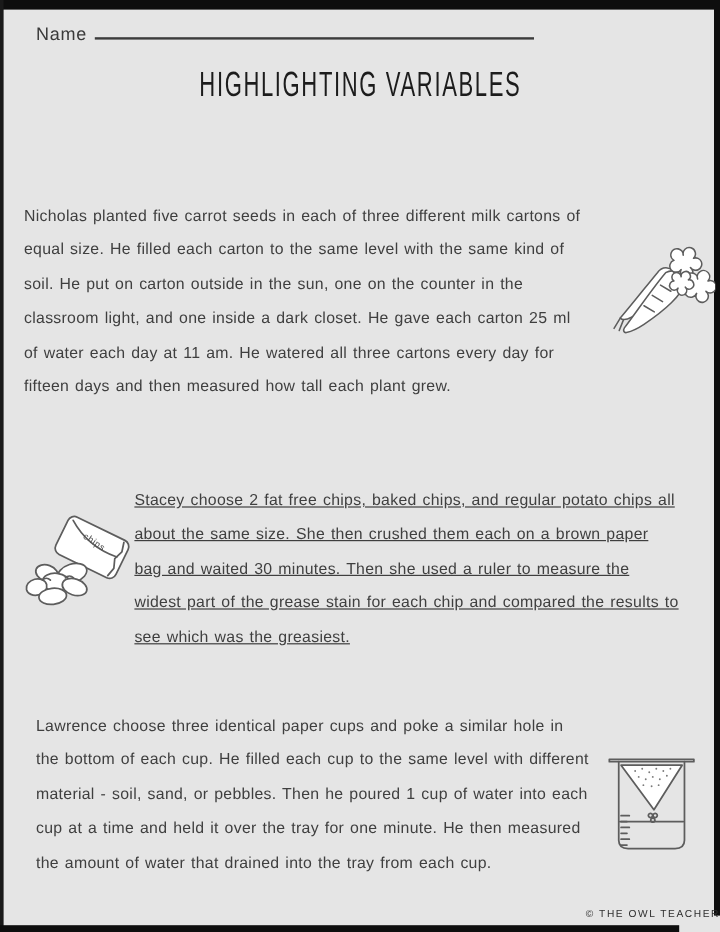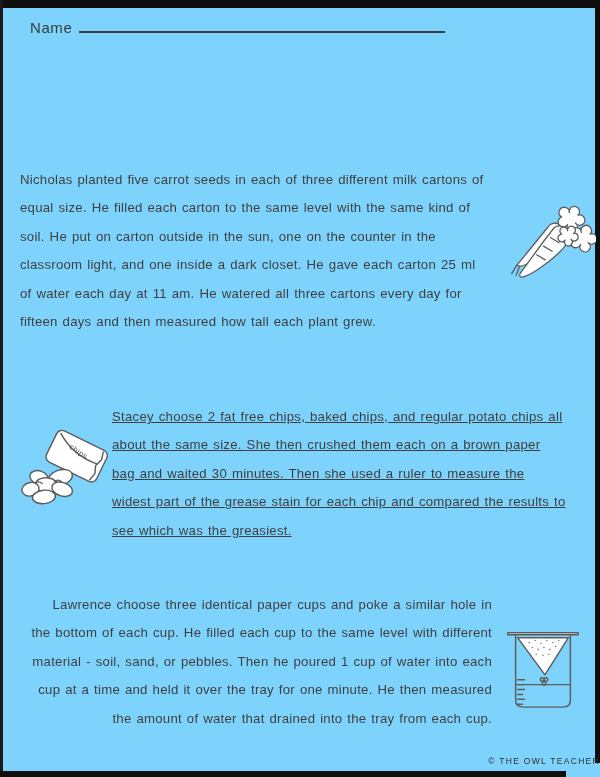--- a/index.html
+++ b/index.html
@@ -3,21 +3,21 @@
 <meta charset="utf-8">
 <style>
   * { margin: 0; padding: 0; box-sizing: border-box; }
   html, body { background: #ffffff; }
   body { font-family: "Liberation Sans", sans-serif; }
 
   .page {
     position: relative;
     width: 600px;
     height: 777px;
-    background: #7dd3fc;
+    background: #e5e5e5;
     overflow: hidden;
     color: #3d3d3d;
   }
 
   
   .border-top    { position:absolute; left:0; top:0; width:600px; height:8px; background:#0e0e0e; }
   .border-left   { position:absolute; left:0; top:0; width:3px; height:777px; background:#1a1a1a; }
   .border-right  { position:absolute; right:0; top:0; width:5px; height:763px; background:#0e0e0e; }
   .border-bottom { position:absolute; left:0; bottom:0; width:566px; height:6px; background:#0e0e0e; }
 
@@ -51,21 +51,21 @@
   }
   .directions .dir-label { text-decoration: underline; color: #2e2e2e; }
 
   .para {
     position: absolute;
     font-size: 13.2px; line-height: 28.4px; color: #3f3f3f;
     letter-spacing: 0.25px; word-spacing: 1px;
   }
   .para-1 { left: 20px;  top: 166px; width: 468px; }
   .para-2 { left: 112px; top: 403px; width: 455px; text-decoration: underline; }
-  .para-3 { left: 30px;  top: 591px; width: 462px; text-align: right; }
+  .para-3 { left: 30px;  top: 591px; width: 462px; }
 
   .illus { position: absolute; }
   .illus-carrots { left: 510px; top: 194px; width: 86px; height: 94px; }
   .illus-chips   { left: 18px;  top: 428px; width: 96px; height: 86px; }
   .illus-beaker  { left: 505px; top: 622px; width: 76px; height: 90px; }
   .illus svg { width: 100%; height: 100%; display: block; }
   .illus path, .illus line, .illus ellipse, .illus rect {
     stroke: #5d5d5d; stroke-width: 1.5; fill: #ffffff;
     stroke-linecap: round; stroke-linejoin: round;
   }
@@ -89,20 +89,23 @@
 
   <div class="border-top"></div>
   <div class="border-left"></div>
   <div class="border-right"></div>
   <div class="border-bottom"></div>
 
   <div class="name-row">
     <span>Name</span><span class="name-line"></span>
   </div>
 
+  <div class="title-wrap">
+    <span class="title">HIGHLIGHTING VARIABLES</span>
+  </div>
 
 
   <div class="para para-1">Nicholas planted five carrot seeds in each of three different milk cartons of equal size. He filled each carton to the same level with the same kind of soil. He put on carton outside in the sun, one on the counter in the classroom light, and one inside a dark closet. He gave each carton 25 ml of water each day at 11 am. He watered all three cartons every day for fifteen days and then measured how tall each plant grew.</div>
 
   <div class="illus illus-carrots">
     <svg viewBox="0 0 100 100" xmlns="http://www.w3.org/2000/svg">
 
       <line x1="52" y1="36" x2="66" y2="22" class="nofill"></line>
       <line x1="58" y1="42" x2="78" y2="44" class="nofill"></line>
       <line x1="55" y1="40" x2="64" y2="36" class="nofill"></line>

